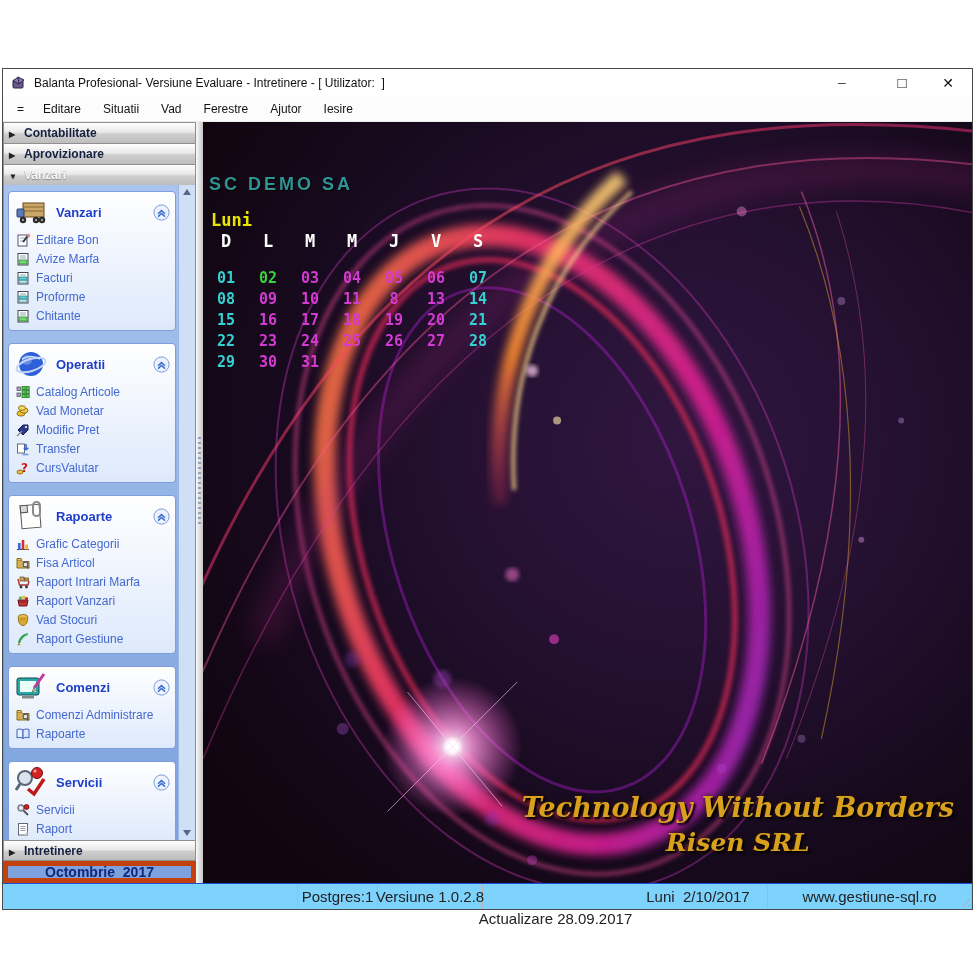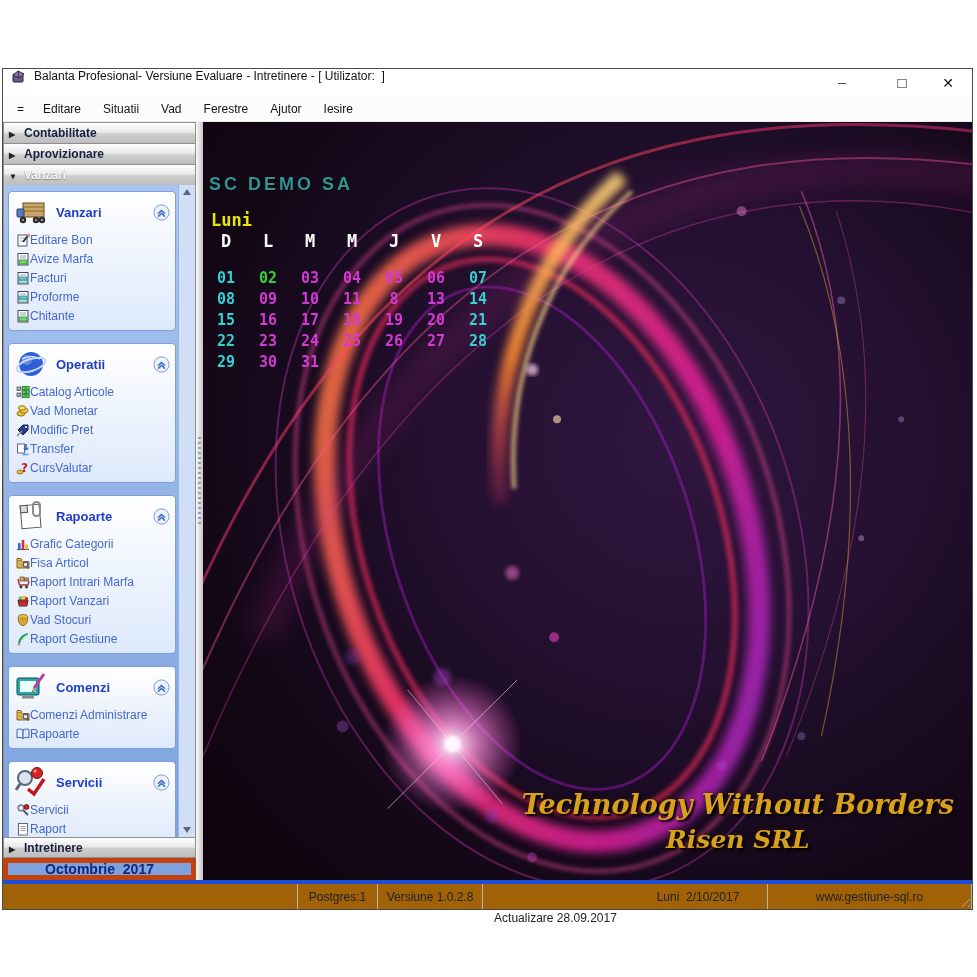--- a/index.html
+++ b/index.html
@@ -1,21 +1,21 @@
 <!DOCTYPE html>
 <html style="--c-we: #35d0d0; --c-wd: #d23ad2; --c-td: #3ad23a; --c-month: #e6e600; --c-days: #ffffff;"><head>
 <meta charset="utf-8">
 <style>
   html,body{margin:0;padding:0}
   body{width:977px;height:977px;background:#fff;position:relative;
        font-family:"Liberation Sans",sans-serif;overflow:hidden}
   .window{position:absolute;left:2px;top:68px;width:971px;height:842px;
           border:1px solid #4a4a4a;background:#f0f0f0;display:flex;flex-direction:column;box-sizing:border-box}
   
-  .titlebar{height:27px;background:#ffffff;display:flex;padding-left:8px;flex:0 0 27px}
+  .titlebar{height:27px;background:#ffffff;display:flex;align-items:center;padding-left:8px;flex:0 0 27px}
   .app-icon{width:16px;height:16px;margin-right:7px}
   .title{font-size:12px;color:#111;white-space:pre}
   .win-controls{margin-left:auto;display:flex;align-items:center}
   .wc{width:42px;height:27px;display:flex;align-items:center;justify-content:center;
       font-size:13px;color:#111;cursor:default}
   .wc-min{margin-right:18px}.wc-max{margin-right:4px}.wc-close{margin-right:3px;font-size:14px}
   .wc-min::before{content:"─";font-size:11px}
   .wc-max::before{content:"□";font-size:15px}
   .wc-close::before{content:"✕"}
   
@@ -35,21 +35,21 @@
   .acc-tab.selected{color:#f4f4f4;text-shadow:0 1px 1px #888}
   .acc-bottom{border-bottom:1px solid #8f8f8f;border-top:1px solid #8f8f8f}
   .panel-area{flex:1;min-height:0;background:linear-gradient(180deg,#a9c5ef,#7da2dd);
               border-left:1px solid #8f8f8f;border-right:1px solid #8f8f8f;display:flex;box-sizing:border-box}
   .panels{flex:1;padding:6px 2px 4px 4px;display:flex;flex-direction:column;gap:12px;overflow:hidden}
   .group{background:linear-gradient(#ffffff,#dde9fb);border:1px solid #7e9fdb;border-radius:4px;
          padding-bottom:5px;flex:0 0 auto}
   .group-header{display:flex;align-items:center;height:36px;padding:2px 5px 0 5px}
   .group-title{font-weight:bold;color:#1e3ec8;font-size:13px;margin-left:8px}
   .chevron-btn{margin-left:auto;width:17px;height:17px}
-  .group-item{display:flex;align-items:center;height:19px;padding-left:7px;}
+  .group-item{display:flex;align-items:center;height:19px;padding-left:7px;gap:6px}
   .gi-label{color:#4468d0;font-size:12px;white-space:nowrap}
   .icn-sm{width:14px;height:14px;flex:0 0 14px}
   .icn-lg{width:34px;height:34px;flex:0 0 34px}
   .sb-scroll{width:16px;flex:0 0 16px;background:#cfe0f6;border-left:1px solid #9ab4e4;
              display:flex;flex-direction:column;align-items:center;justify-content:space-between;padding:4px 0}
   .tri-up{width:0;height:0;border-left:4px solid transparent;border-right:4px solid transparent;
           border-bottom:6px solid #55688c}
   .tri-down{width:0;height:0;border-left:4px solid transparent;border-right:4px solid transparent;
             border-top:6px solid #55688c}
   .month-bar{height:22px;flex:0 0 22px;background:#7da2dd;border:5px solid #c2410c;display:flex;
@@ -71,22 +71,22 @@
   .cal-cell{display:inline-block;width:42px;text-align:center}
   .cal-days{color:var(--c-days,#fff);font-size:17px;margin-top:1px}
   .cal-grid{margin-top:17px}
   .cal-week{height:21px;line-height:21px;font-size:15px}
   .we{color:var(--c-we,#35d0d0)} .wd{color:var(--c-wd,#d23ad2)} .today{color:var(--c-td,#3ad23a)}
   .slogan{position:absolute;right:18px;bottom:26px;text-align:center;
           font-family:"DejaVu Serif",serif;font-style:italic;font-weight:bold;
           color:#d8a01d;text-shadow:2px 2px 2px #000,0 0 4px #2a1400}
   .sl1{font-size:27px}.sl2{font-size:25px;margin-top:5px}
   
-  .statusbar{height:25px;flex:0 0 25px;background:#a16207;border-top:4px solid #1d4ed8;
-             display:flex;align-items:stretch;font-size:12px;color:#222;position:relative}
+  .statusbar{height:25px;flex:0 0 25px;background:#7dd3fc;border-top:1px solid #1d4ed8;
+             display:flex;align-items:stretch;font-size:15px;color:#222;position:relative}
   .sb-empty{width:294px;flex:0 0 294px;border-right:1px solid #b5b5b5}
   .sb-panel{display:flex;align-items:center;justify-content:center;border-right:1px solid #b5b5b5;
             white-space:pre;box-sizing:border-box}
   .sb-panel:last-child{border-right:none}
   .grip{position:absolute;right:2px;bottom:2px;width:12px;height:12px;
         background:repeating-linear-gradient(135deg,transparent 0 3px,#a8a8a8 3px 4px);
         clip-path:polygon(100% 0,100% 100%,0 100%)}
 </style>
 </head>
 <body>

